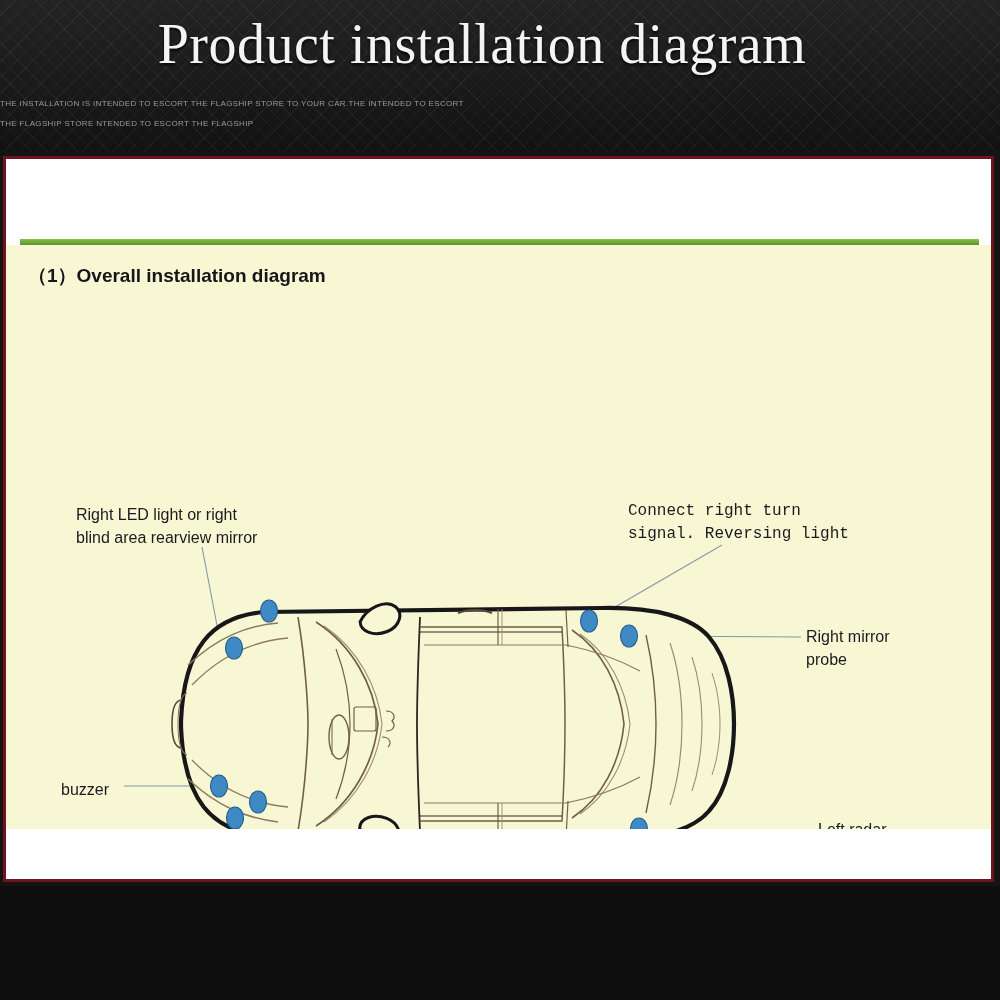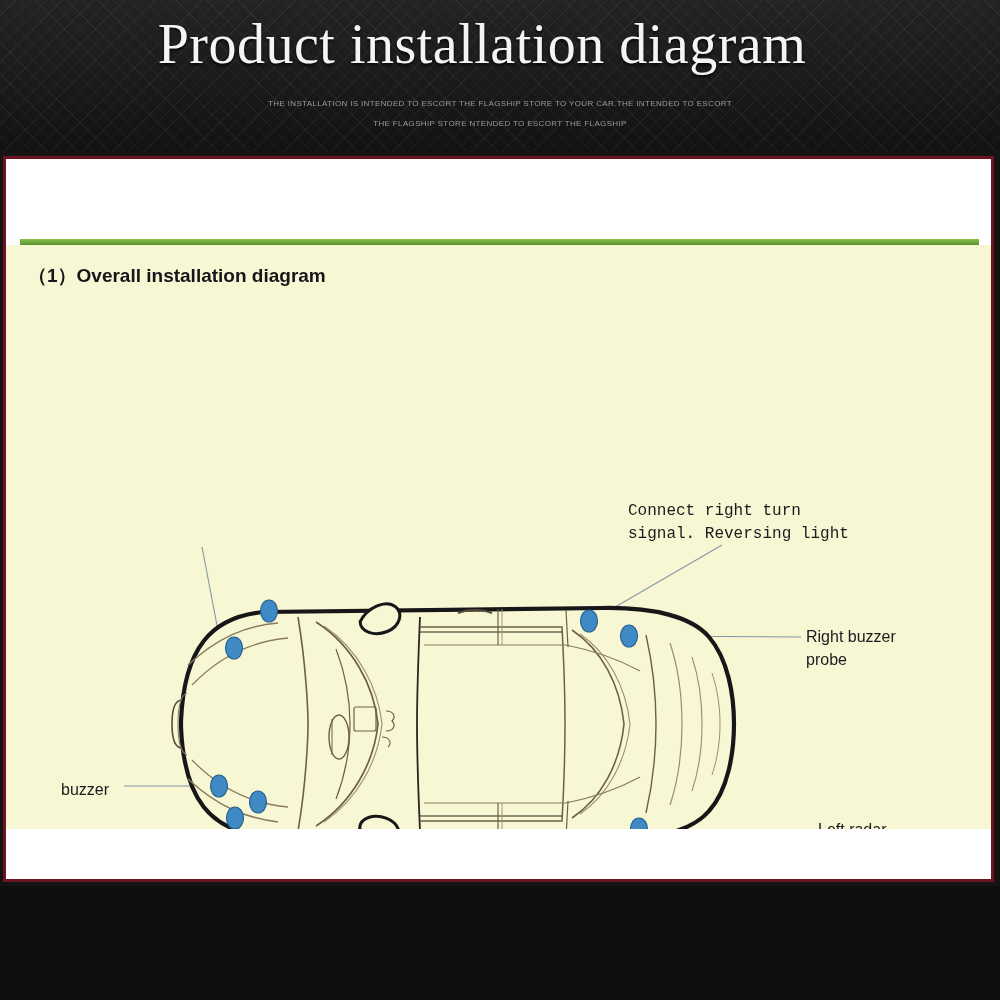--- a/index.html
+++ b/index.html
@@ -44,21 +44,21 @@
     font-weight: 400;
     letter-spacing: 0.5px;
     color: #f4f4f4;
     text-shadow: 0 2px 3px rgba(0,0,0,0.85);
     white-space: nowrap;
   }
   .header-sub {
     position: absolute;
     left: 0;
     width: 1000px;
-    text-align: center;
+    text-align: left;
     font-family: "Liberation Sans", sans-serif;
     font-size: 8px;
     letter-spacing: 0.35px;
     color: #9a9a9a;
     white-space: nowrap;
   }
   #header-sub-1 { top: 99px; }
   #header-sub-2 { top: 119px; }
 
   
@@ -283,25 +283,27 @@
           <ellipse cx="623" cy="391" rx="8.5" ry="11" fill="#3f8ac4" stroke="#24618f" stroke-width="1.2"></ellipse>
           <ellipse cx="213" cy="541" rx="8.5" ry="11" fill="#3f8ac4" stroke="#24618f" stroke-width="1.2"></ellipse>
           <ellipse cx="252" cy="557" rx="8.5" ry="11" fill="#3f8ac4" stroke="#24618f" stroke-width="1.2"></ellipse>
           <ellipse cx="229" cy="573" rx="8.5" ry="11" fill="#3f8ac4" stroke="#24618f" stroke-width="1.2"></ellipse>
           <ellipse cx="265" cy="611" rx="8.5" ry="11" fill="#3f8ac4" stroke="#24618f" stroke-width="1.2"></ellipse>
           <ellipse cx="597" cy="599" rx="8.5" ry="11" fill="#3f8ac4" stroke="#24618f" stroke-width="1.2"></ellipse>
           <ellipse cx="633" cy="584" rx="8.5" ry="11" fill="#3f8ac4" stroke="#24618f" stroke-width="1.2"></ellipse>
         </g>
       </svg>
 
+      <div class="label" id="label-right-led">Right LED light or right
+blind area rearview mirror</div>
 
       <div class="label" id="label-connect-right">Connect right turn
 signal. Reversing light</div>
 
-      <div class="label" id="label-right-radar">Right buzzer
+      <div class="label" id="label-right-radar">Right mirror
 probe</div>
 
       <div class="label" id="label-buzzer">buzzer</div>
 
       <div class="label" id="label-left-radar">Left radar
 probe</div>
 
     </div>
 
     <div id="panel-bottom-strip"></div>

